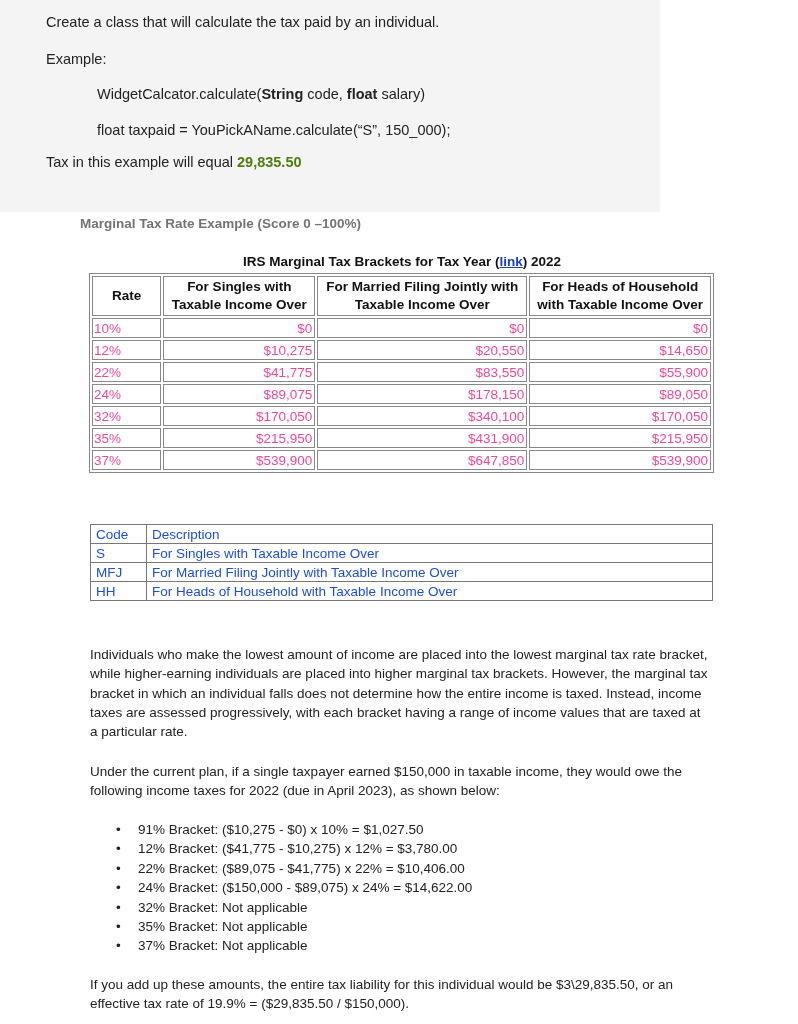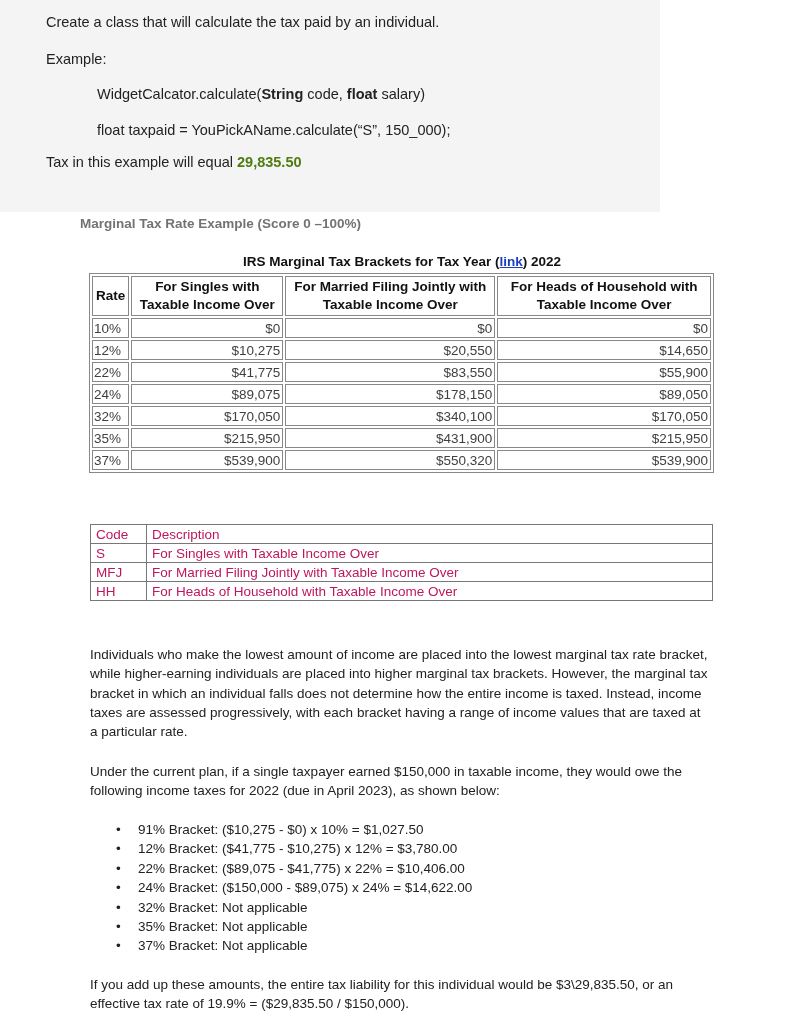--- a/index.html
+++ b/index.html
@@ -11,26 +11,26 @@
   .top b { font-weight: bold; }
   .red { color: #4d7c0f; font-weight: bold; }
 
   .section-title { position: absolute; left: 80px; top: 216px; font-size: 13.5px; font-weight: bold; color: #737373; }
   .table-caption { position: absolute; left: 90px; top: 254px; width: 624px; text-align: center; font-size: 13.5px; font-weight: bold; color: #111; }
   .table-caption a { color: #1a3fc0; text-decoration: underline; }
 
   table.irs { position: absolute; left: 89px; top: 273px; width: 625px; border-collapse: separate; border-spacing: 2px; border: 1px solid #888; font-size: 13.5px; }
   table.irs th, table.irs td { border: 1px solid #888; }
   table.irs th { font-weight: bold; text-align: center; line-height: 18px; padding: 1px 2px; color: #111; }
-  table.irs th.rate { width: 25px; padding: 0 3px; }
-  table.irs td { height: 20px; padding: 0 2px; text-align: right; color: #404040; }
+  table.irs th.rate { width: 25px; padding: 0 19px; }
+  table.irs td { height: 20px; padding: 0 2px; text-align: right; color: #ec4899; }
   table.irs td.r { text-align: left; padding-left: 1px; }
 
   table.codes { position: absolute; left: 90px; top: 524px; width: 623px; border-collapse: collapse; font-size: 13.5px; }
-  table.codes td { border: 1px solid #777; height: 19px; padding: 0 5px; color: #be185d; margin-top: 38px; }
+  table.codes td { border: 1px solid #777; height: 19px; padding: 0 5px; color: #1d4ed8; margin-top: 38px; }
   table.codes td.c { width: 56px; }
 
   .para { position: absolute; left: 90px; width: 620px; font-size: 13.5px; line-height: 19.3px; color: #222; }
   ul.bullets { position: absolute; left: 90px; top: 820px; list-style: none; font-size: 13.5px; color: #222; }
   ul.bullets li { height: 19.4px; line-height: 19.4px; position: relative; padding-left: 48px; }
   ul.bullets li .dot { position: absolute; left: 26px; top: 0; }
 </style>
 </head>
 <body>
 
@@ -88,21 +88,21 @@
       </tr>
     <tr>
         <td class="r">35%</td>
         <td>$215,950</td>
         <td>$431,900</td>
         <td>$215,950</td>
       </tr>
     <tr>
         <td class="r">37%</td>
         <td>$539,900</td>
-        <td>$550,320</td>
+        <td>$647,850</td>
         <td>$539,900</td>
       </tr>
   </tbody>
 </table>
 
 <table class="codes">
   <tbody>
       <tr>
         <td class="c">Code</td>
         <td>Description</td>

